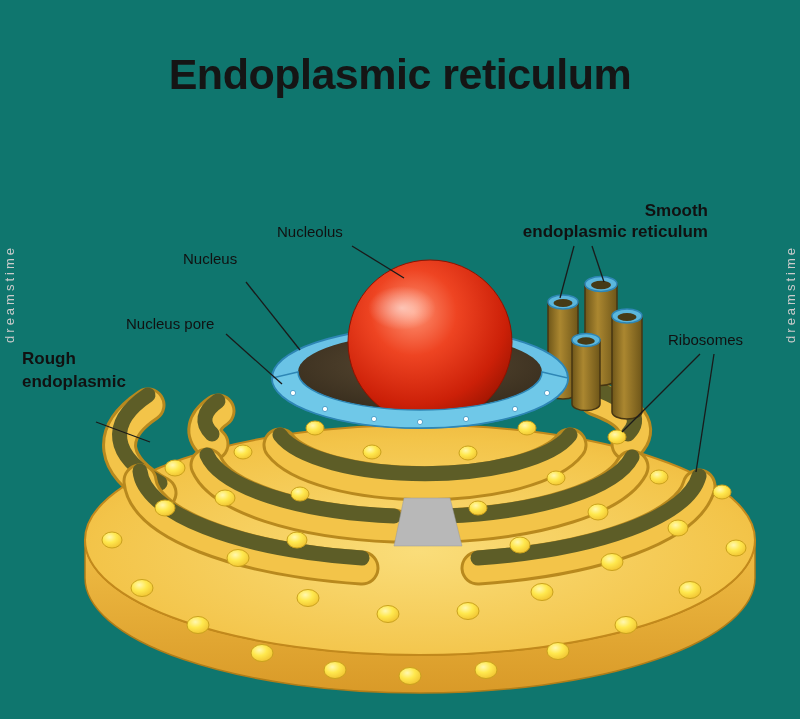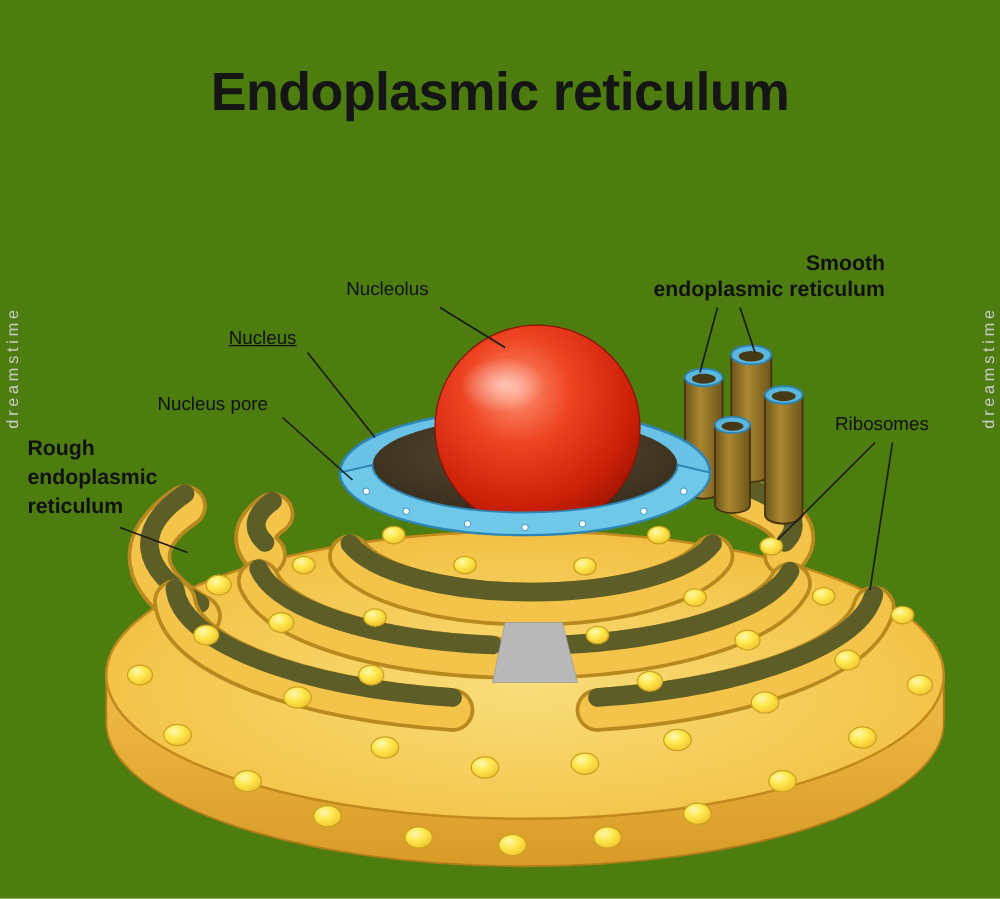--- a/index.html
+++ b/index.html
@@ -1,17 +1,17 @@
 <!DOCTYPE html>
 <html><head>
 <meta charset="utf-8">
 <style>
   html,body{margin:0;padding:0;background:#fff;}
   .stage{
-    position:relative;width:800px;height:719px;background:#4d7c0f;
+    position:relative;width:800px;height:719px;background:#0f766e;
     font-family:"Liberation Sans", sans-serif;overflow:hidden;
   }
   .title{
     position:absolute;top:50px;left:0;width:800px;text-align:center;
     font-size:43px;font-weight:700;color:#151515;letter-spacing:-0.5px;
   }
   svg{position:absolute;left:0;top:0;}
   .lbl{position:absolute;color:#111;font-size:15px;line-height:21px;}
   .lbl.bold{font-weight:700;font-size:17px;line-height:21px;}
   .lbl.center{text-align:center;}
@@ -199,33 +199,32 @@
       <line class="leader" x1="574" y1="246" x2="560" y2="298"></line>
       <line class="leader" x1="592" y1="246" x2="604" y2="282"></line>
       <line class="leader" x1="700" y1="354" x2="622" y2="432"></line>
       <line class="leader" x1="714" y1="354" x2="696" y2="472"></line>
       <line class="leader" x1="96" y1="422" x2="150" y2="442"></line>
     </g>
   </svg>
 
   <div class="lbl" style="left:277px;top:221px;">Nucleolus</div>
 
-  <div class="lbl" style="left:183px;top:260px;text-decoration:underline;">Nucleus</div>
+  <div class="lbl" style="left:183px;top:248px;">Nucleus</div>
 
   <div class="lbl" style="left:126px;top:313px;">Nucleus pore</div>
 
   <div class="lbl bold center" style="left:468px;top:200px;width:240px;text-align:right;">
     <div>Smooth</div>
     <div>endoplasmic reticulum</div>
   </div>
 
   <div class="lbl" style="left:668px;top:329px;">Ribosomes</div>
 
   <div class="lbl bold" style="left:22px;top:347px;line-height:23px;">
     <div>Rough</div>
     <div>endoplasmic</div>
-    <div>reticulum</div>
   </div>
 
   <div class="wm wm-left">dreamstime</div>
   <div class="wm wm-right">dreamstime</div>
 
 </div>
 
 </body></html>

